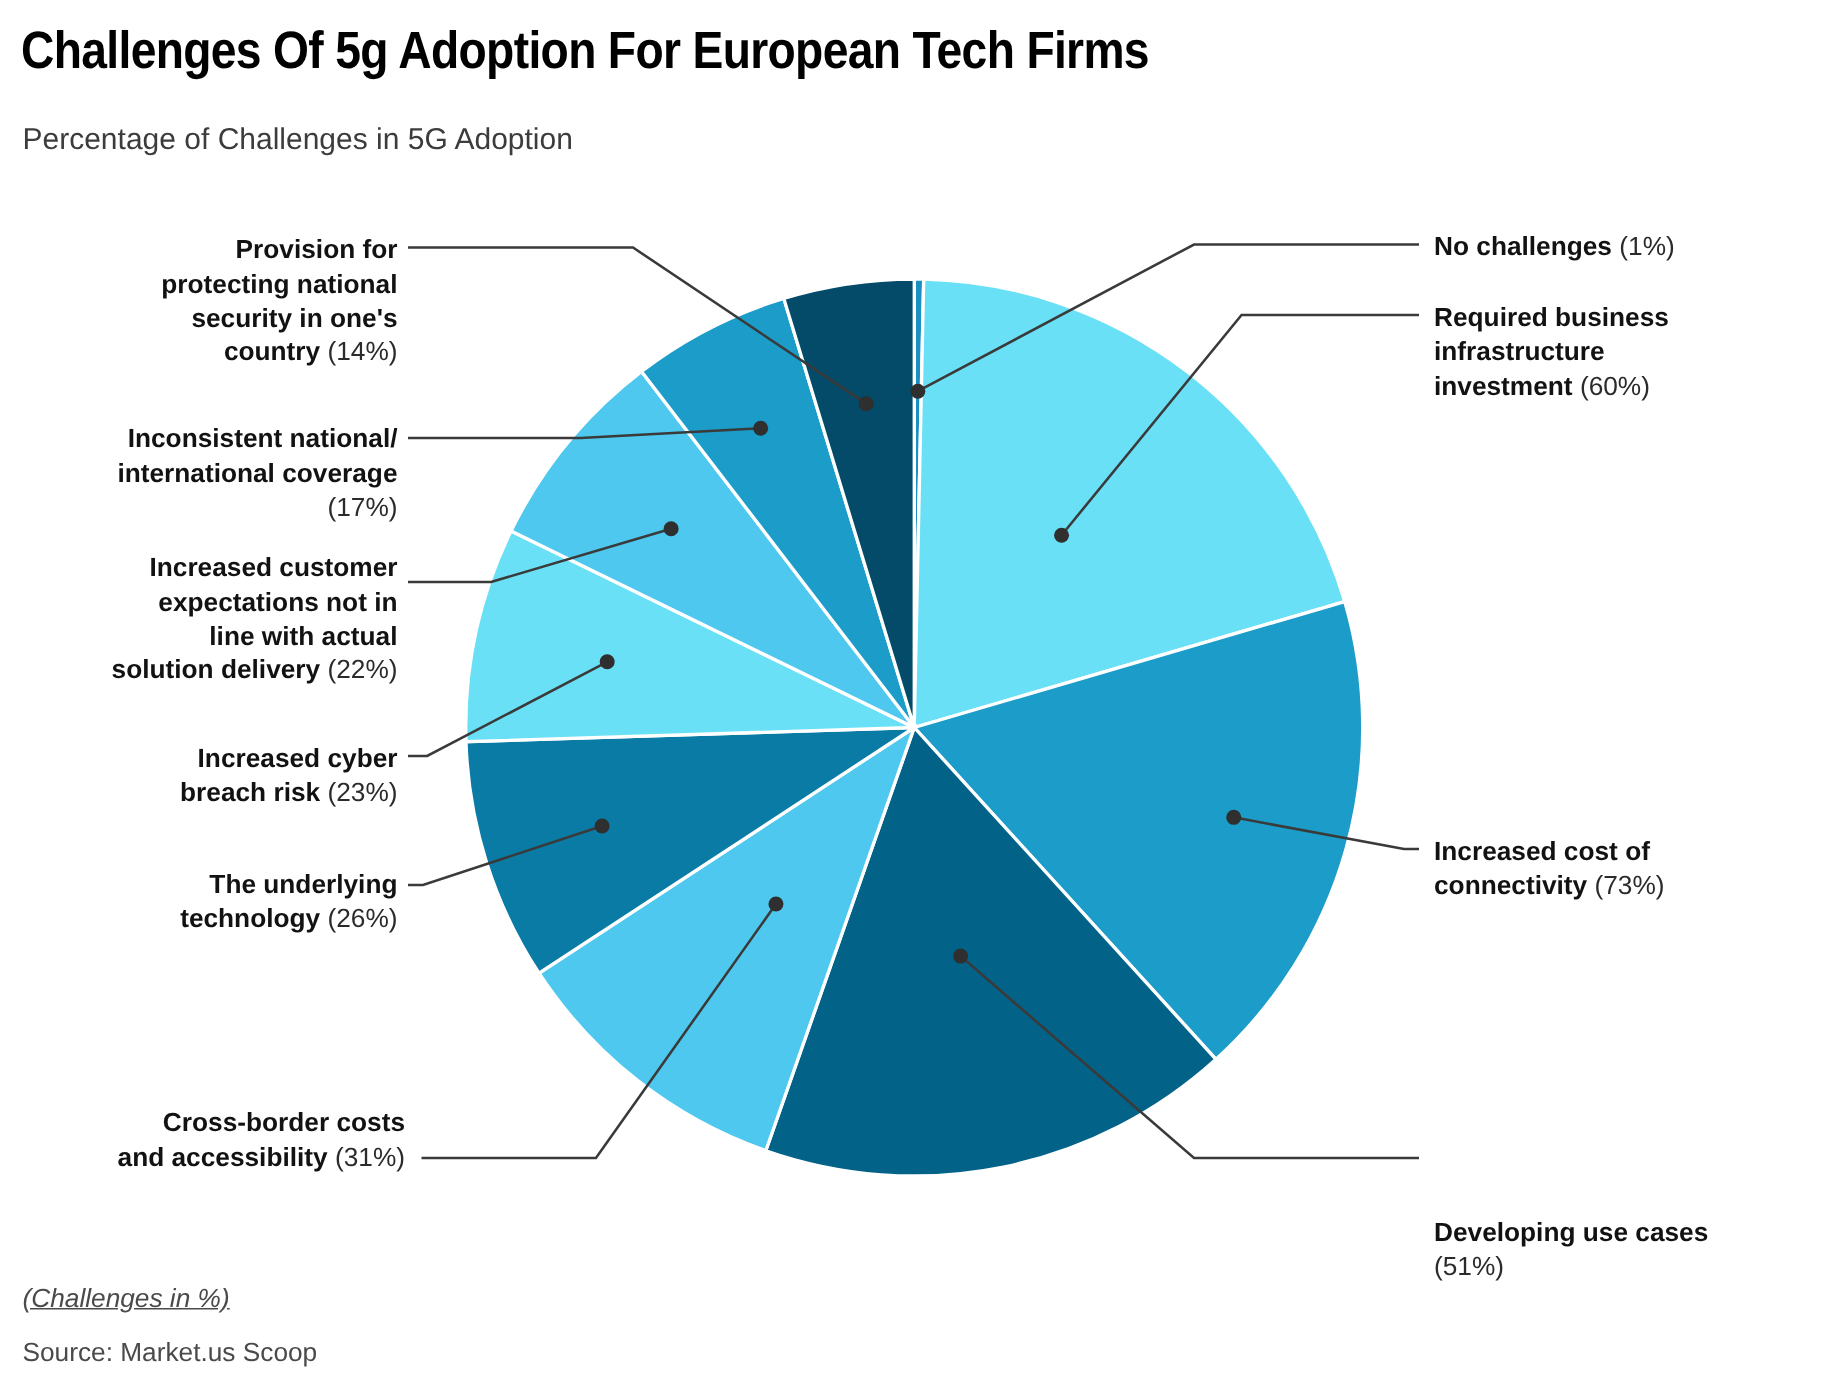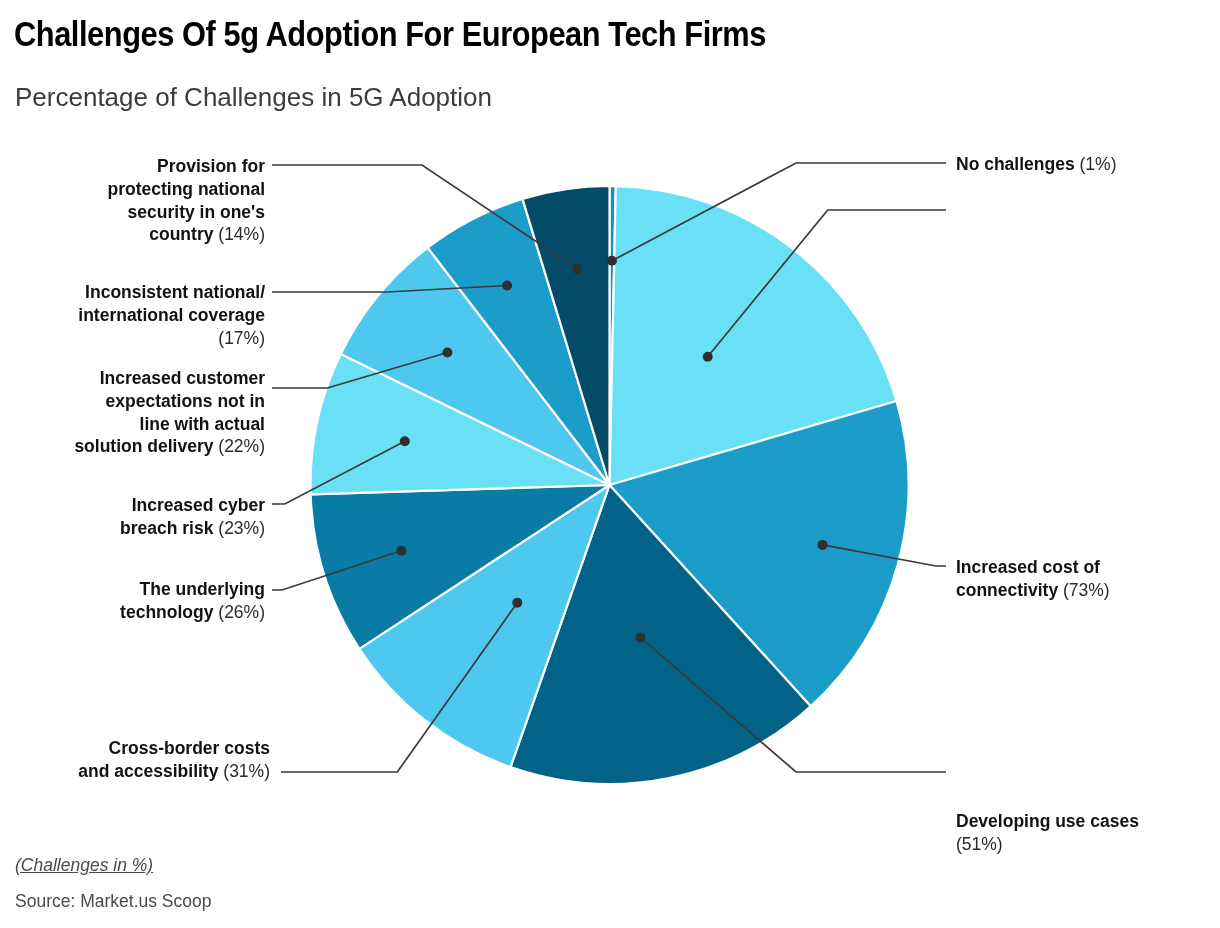--- a/index.html
+++ b/index.html
@@ -24,21 +24,21 @@
     letter-spacing: -0.5px;
     color: #000000;
     transform: scaleX(0.88);
     transform-origin: left top;
     white-space: nowrap;
   }
   #chart-subtitle {
     position: absolute;
     left: 15px;
     top: 82px;
-    font-size: 26px;
+    font-size: 20px;
     font-weight: normal;
     color: #3c3c3c;
     white-space: nowrap;
   }
   #plot-area {
     position: absolute;
     left: 0;
     top: 0;
     width: 1220px;
     height: 928px;
@@ -127,20 +127,26 @@
         <polyline points="272,165 422.0,165 577.4,269.1" fill="none" stroke="#3a3a3a" stroke-width="1.7"></polyline>
         <circle cx="577.4" cy="269.1" r="5" fill="#2f2f2f"></circle>
       </g>
   </svg>
 
   <div class="callout-label label-right" style="left:956px; top:153px; width:255px;">
     <span>No challenges</span>
     <span class="pct">(1%)</span>
   </div>
 
+  <div class="callout-label label-right" style="left:956px; top:200px; width:250px;">
+    <span>Required business</span><br>
+    <span>infrastructure</span><br>
+    <span>investment</span>
+    <span class="pct">(60%)</span>
+  </div>
 
   <div class="callout-label label-right" style="left:956px; top:556px; width:250px;">
     <span>Increased cost of</span><br>
     <span>connectivity</span>
     <span class="pct">(73%)</span>
   </div>
 
   <div class="callout-label label-right" style="left:956px; top:762px; width:255px;margin-top:48px;">
     <span>Developing use cases</span><br>
     <span class="pct">(51%)</span>

